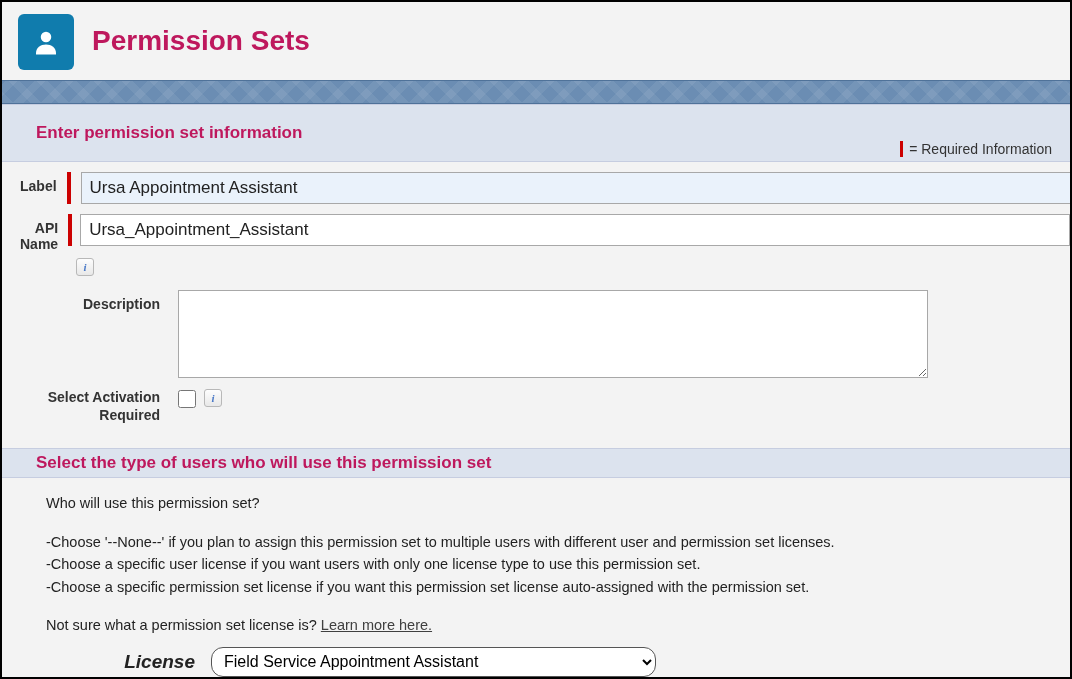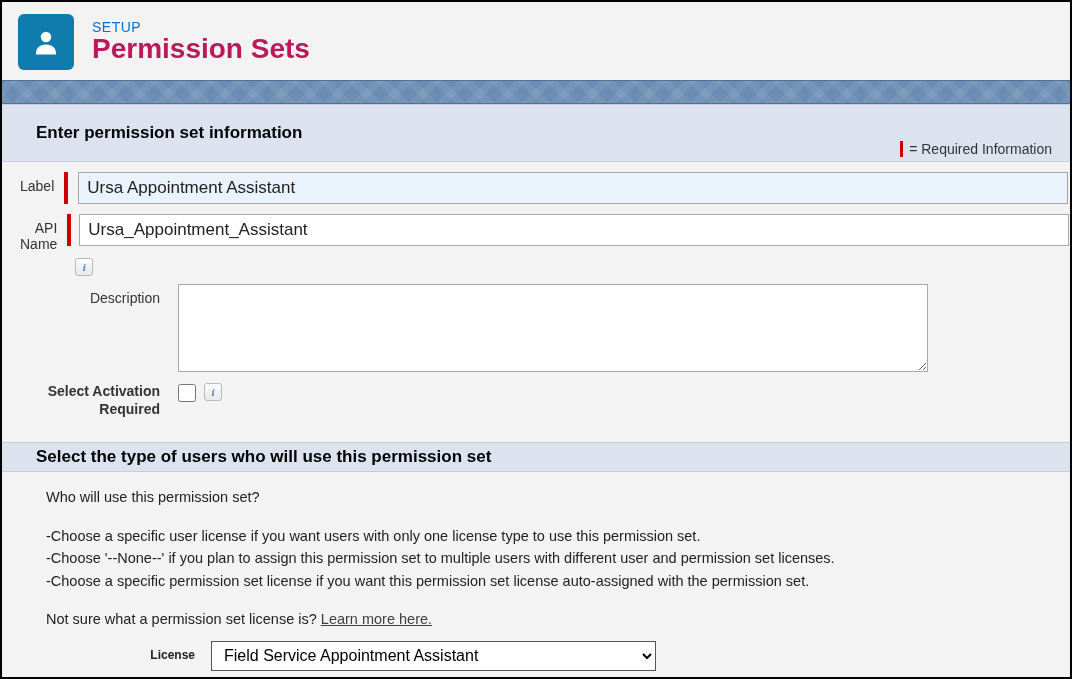--- a/index.html
+++ b/index.html
@@ -65,21 +65,21 @@
       border-top: 1px solid #c6cde0;
       border-bottom: 1px solid #c6cde0;
       display: flex;
       justify-content: space-between;
       align-items: center;
       padding: 4px 18px 4px 34px;
     }
     .section-title {
       font-size: 17px;
       font-weight: 700;
-      color: #000000;
+      color: #be185d;
     }
     .required-legend {
       display: flex;
       align-items: center;
       gap: 6px;
       font-size: 14px;
       color: #333;
       margin-top: 32px;
     }
     .red-bar {
@@ -94,21 +94,21 @@
     }
     .form-row {
       display: flex;
       align-items: flex-start;
       margin-bottom: 10px;
     }
     .form-label {
       width: 150px;
       text-align: right;
       font-size: 14px;
-      font-weight: 400;
+      font-weight: 700;
       color: #333;
       padding-top: 6px;
       padding-right: 10px;
     }
     .form-field {
       flex: 1;
       position: relative;
       display: flex;
       align-items: flex-start;
       gap: 6px;
@@ -195,46 +195,46 @@
       cursor: pointer;
     }
     .license-row {
       display: flex;
       align-items: center;
       margin-top: 10px;
     }
     .license-label {
       width: 165px;
       text-align: right;
-      font-size: 12px;
+      font-size: 19px;
       font-weight: 700;
       padding-right: 16px;
+      font-style: italic;
     }
     .select {
       width: 445px;
       height: 30px;
       border: 1px solid #555;
-      border-radius: 0;
+      border-radius: 12px;
       padding: 2px 8px;
       font-size: 16px;
       background: #fff;
     }
   </style>
 </head>
 <body>
 
 <div class="header">
   <div class="header-icon">
     <svg width="30" height="30" viewBox="0 0 24 24" fill="#fff">
       <circle cx="12" cy="8" r="4.2"></circle>
       <path d="M4 21c0-4.4 3.6-7 8-7s8 2.6 8 7v1H4v-1z"></path>
     </svg>
   </div>
   <div class="header-titles">
-    <span class="header-eyebrow">SETUP</span>
     <span class="header-title">Permission Sets</span>
   </div>
 </div>
 
 <div class="pattern-band"></div>
 
 <div class="section-header">
   <span class="section-title">Enter permission set information</span>
   <span class="required-legend">
     <span class="red-bar"></span>
@@ -245,21 +245,21 @@
 <div class="form-section">
 
   <div class="form-row">
     <div class="form-label">Label</div>
     <div class="form-field">
       <div class="required-marker"></div>
       <input type="text" class="text-input highlighted" value="Ursa Appointment Assistant" style="">
     </div>
   </div>
 
-  <div class="form-row" style="margin-bottom:8px;">
+  <div class="form-row" style="margin-bottom:14px;">
     <div class="form-label">API Name</div>
     <div class="form-field" style="flex-direction:column;align-items:flex-start;">
       <div style="display:flex;align-items:center;">
         <div class="required-marker"></div>
         <input type="text" class="text-input" style="margin-left: 4px;" value="Ursa_Appointment_Assistant">
       </div>
       <span class="info-icon info-below">i</span>
     </div>
   </div>
 
@@ -280,22 +280,22 @@
 
 </div>
 
 <div class="section-header">
   <span class="section-title">Select the type of users who will use this permission set</span>
 </div>
 
 <div class="section2-body">
   <p>Who will use this permission set?</p>
   <div class="spacer"></div>
+  <p>-Choose '--None--' if you plan to assign this permission set to multiple users with different user and permission set licenses.</p>
   <p>-Choose a specific user license if you want users with only one license type to use this permission set.</p>
-  <p>-Choose '--None--' if you plan to assign this permission set to multiple users with different user and permission set licenses.</p>
   <p>-Choose a specific permission set license if you want this permission set license auto-assigned with the permission set.</p>
   <div class="spacer"></div>
   <p>
     <span>Not sure what a permission set license is? </span><a class="link">Learn more here.</a>
   </p>
   <div class="license-row">
     <div class="license-label">License</div>
     <select class="select">
       <option>Field Service Appointment Assistant</option>
     </select>

